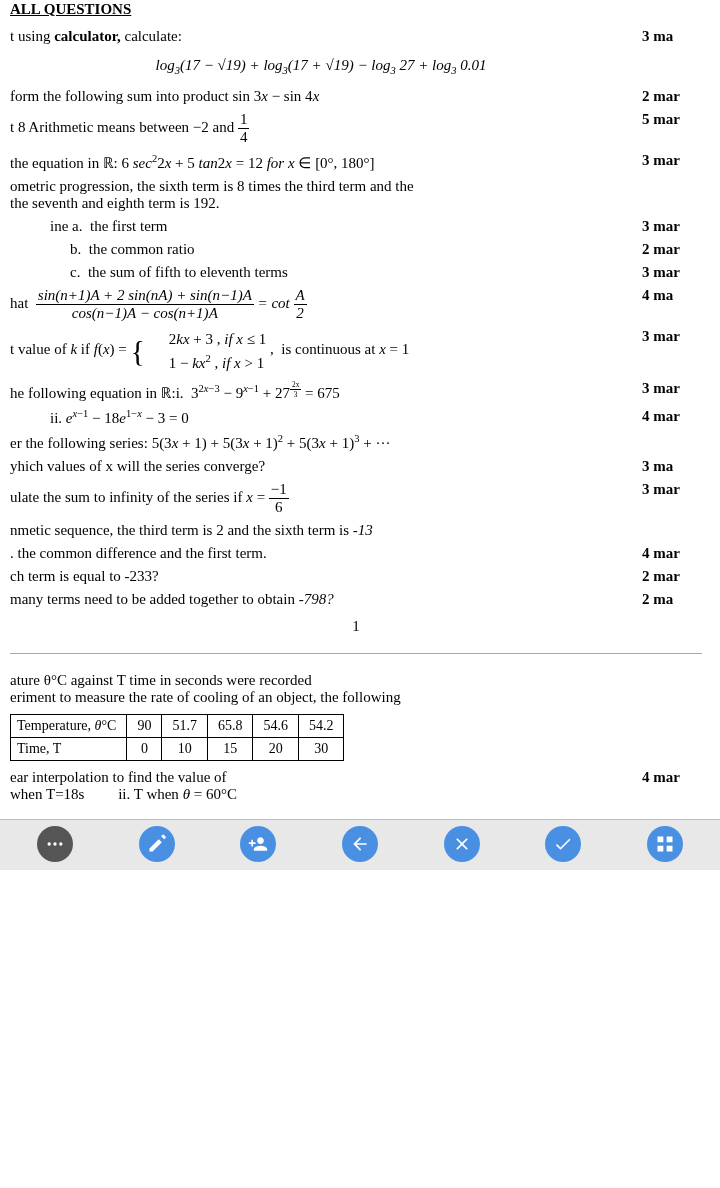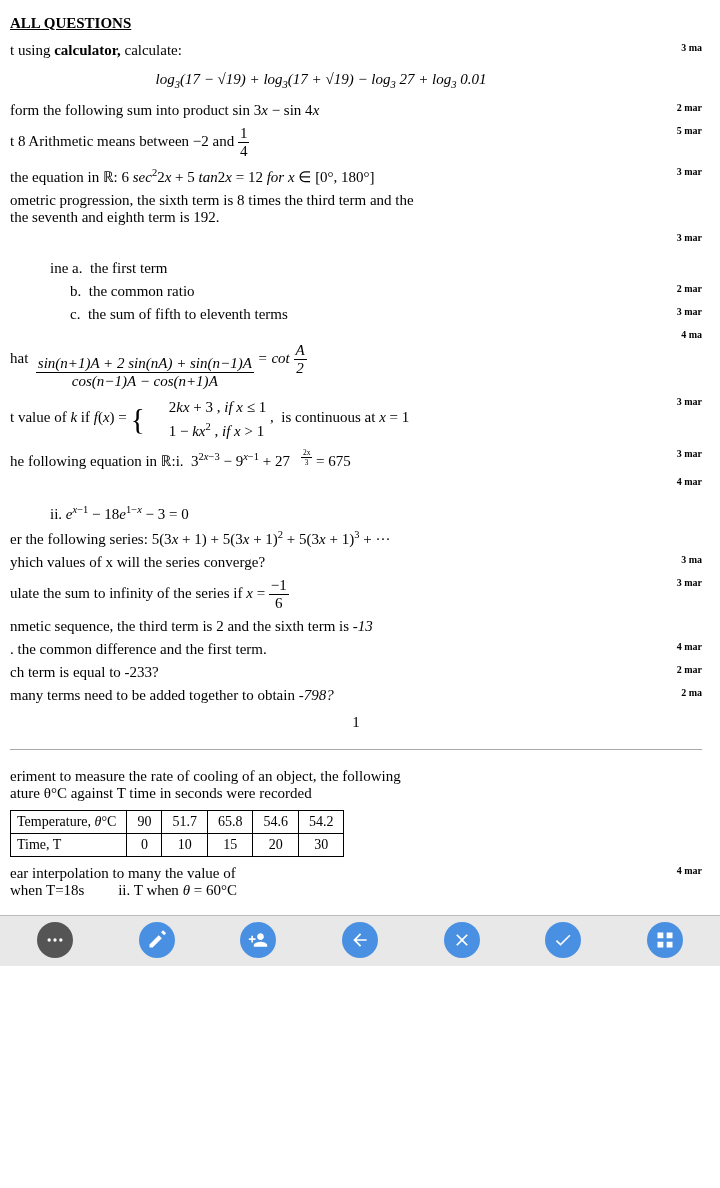--- a/index.html
+++ b/index.html
@@ -6,21 +6,21 @@
     body {
       font-family: 'Times New Roman', Times, serif;
       background: #fff;
       width: 720px;
       min-height: 1188px;
       overflow-x: hidden;
       font-size: 15px;
       color: #000;
     }
     .page {
-      padding: 15px 18px 10px 10px;
+      padding: 1px 18px 10px 10px;
     }
     .section-title {
       font-weight: bold;
       text-decoration: underline;
       font-size: 15px;
       margin-bottom: 10px;
     }
     .question-row {
       display: flex;
       justify-content: space-between;
@@ -29,25 +29,25 @@
       width: 100%;
       font-family: Liberation Serif, serif;
     }
     .q-left {
       flex: 1;
       padding-right: 10px;
     }
     .q-right {
       white-space: nowrap;
       font-weight: bold;
-      font-size: 10px;
+      font-size: 15px;
       min-width: 60px;
-      text-align: right;
-    }
-    .indent2 { padding-left: 40px; margin-top: 28px; }
+      text-align: left;
+    }
+    .indent2 { padding-left: 40px; }
     .indent3 { padding-left: 60px; }
     .math-line {
       text-align: center;
       margin: 6px 0;
       font-style: italic;
     }
     .bold { font-weight: bold; }
     hr.divider {
       border: none;
       border-top: 1px solid #aaa;
@@ -203,21 +203,21 @@
   <div class="question-row">
     <div class="q-left indent3">
       <span>c.&nbsp; the sum of fifth to eleventh terms</span>
     </div>
     <div class="q-right bold">3 mar</div>
   </div>
 
   <div class="question-row">
     <div class="q-left">
       <span>hat&nbsp;</span>
-      <span class="fraction" style="vertical-align:middle; font-style:italic;margin-top:26px;">
+      <span class="fraction" style="vertical-align:middle; font-style:italic;">
         <span class="num">sin(<em>n</em>+1)<em>A</em> + 2 sin(<em>nA</em>) + sin(<em>n</em>−1)<em>A</em></span>
         <span class="den">cos(<em>n</em>−1)<em>A</em> − cos(<em>n</em>+1)<em>A</em></span>
       </span>
       <span style="font-style:italic;"> = <em>cot</em> <span class="fraction" style="vertical-align:middle;"><span class="num" style="border-bottom:1px solid #000;">A</span><span class="den">2</span></span></span>
     </div>
     <div class="q-right bold">4 ma</div>
   </div>
 
   <div class="question-row">
     <div class="q-left">
@@ -227,21 +227,21 @@
         <div>2<em>kx</em> + 3 , <em>if x</em> ≤ 1</div>
         <div>1 − <em>kx</em><sup>2</sup> , <em>if x</em> &gt; 1</div>
       </span>
       <span> ,&nbsp; is continuous at <em>x</em> = 1</span>
     </div>
     <div class="q-right bold">3 mar</div>
   </div>
 
   <div class="question-row">
     <div class="q-left">
-      <span>he following equation in ℝ:i.&nbsp; 3<sup>2<em>x</em>−3</sup> − 9<sup><em>x</em>−1</sup> + 27<sup><span class="fraction" style="display:inline-block;vertical-align:middle;margin-left:11px;"><span class="num" style="display:block;border-bottom:1px solid #000;font-size:0.7em;">2x</span><span class="den" style="display:block;font-size:0.7em;">3</span></span></sup> = 675</span>
+      <span>he following equation in ℝ:i.&nbsp; 3<sup>2<em>x</em>−3</sup> − 9<sup><em>x</em>−1</sup> + 27<sup><span class="fraction" style="display:inline-block;vertical-align:middle;"><span class="num" style="display:block;border-bottom:1px solid #000;font-size:0.7em;">2x</span><span class="den" style="display:block;font-size:0.7em;">3</span></span></sup> = 675</span>
     </div>
     <div class="q-right bold">3 mar</div>
   </div>
   <div class="question-row">
     <div class="q-left indent2">
       <span>ii.  <em>e</em><sup><em>x</em>−1</sup> − 18<em>e</em><sup>1−<em>x</em></sup> − 3 = 0</span>
     </div>
     <div class="q-right bold">4 mar</div>
   </div>
 
@@ -287,22 +287,22 @@
       <span>many terms need to be added together to obtain <em>-798?</em></span>
     </div>
     <div class="q-right bold">2 ma</div>
   </div>
 
   <div class="page-number">1</div>
 
   <hr class="divider">
 
   <div>
+    <div>ature θ°C against T time in seconds were recorded</div>
     <div>eriment to measure the rate of cooling of an object, the following</div>
-    <div>ature θ°C against T time in seconds were recorded</div>
   </div>
 
   <table class="data-table">
     <tbody>
         <tr>
       <td>Temperature, <em>θ</em>°C</td>
       <td>90</td>
       <td>51.7</td>
       <td>65.8</td>
       <td>54.6</td>
@@ -314,21 +314,21 @@
       <td>10</td>
       <td>15</td>
       <td>20</td>
       <td>30</td>
     </tr>
   </tbody>
     </table>
 
   <div class="question-row">
     <div class="q-left">
-      <div>ear interpolation to many the value of</div>
+      <div>ear interpolation to find the value of</div>
       <div>when T=18s&nbsp;&nbsp;&nbsp;&nbsp;&nbsp;&nbsp;&nbsp;&nbsp; ii. T when <em>θ</em> = 60°C</div>
     </div>
     <div class="q-right bold">4 mar</div>
   </div>
 
 </div>
 
 <div class="toolbar">
 
   <div class="toolbar-btn">

